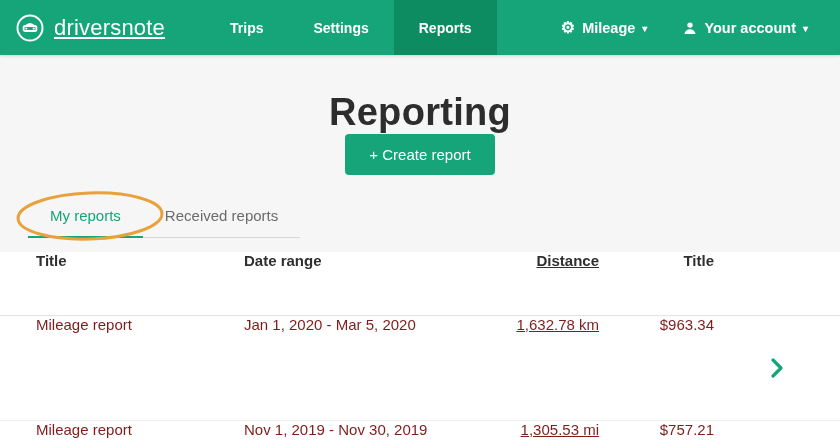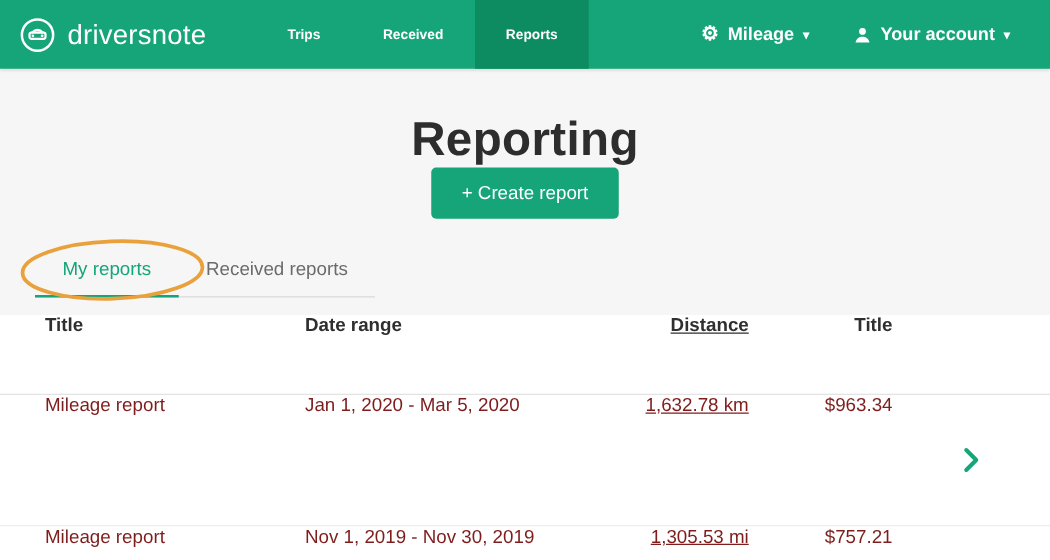--- a/index.html
+++ b/index.html
@@ -19,25 +19,26 @@
   
   .navbar{
     height:55px; background:var(--brand-green);
     display:flex; align-items:center; color:#fff;
     box-shadow:0 1px 3px rgba(0,0,0,.15);
   }
   .brand{
     display:flex; align-items:center; gap:9px;
     margin-left:15px; font-size:22px; font-weight:500; letter-spacing:.2px;
     cursor:pointer;
+    text-decoration:underline;
   }
   .nav-items{ display:flex; height:100%; margin-left:40px; }
   .nav-item{
     display:flex; align-items:center; padding:0 25px;
-    font-size:11px; font-weight:600; cursor:pointer;
+    font-size:14px; font-weight:600; cursor:pointer;
   }
   .nav-item.active{ background:var(--nav-active); }
   .nav-right{ display:flex; align-items:center; height:100%; margin-left:auto; margin-right:14px; }
   .nav-drop{
     display:flex; align-items:center; gap:7px; padding:0 18px; height:100%;
     font-size:14.5px; font-weight:600; cursor:pointer;
   }
   .gear{ font-size:16px; line-height:1; }
   .caret{ font-size:10px; line-height:1; padding-top:2px; }
 
@@ -105,21 +106,21 @@
       </svg>
     </span>
     <span>driversnote</span>
   </div>
 
   <div class="nav-items">
     <div class="nav-item">
       <span>Trips</span>
     </div>
     <div class="nav-item">
-      <span>Received</span>
+      <span>Settings</span>
     </div>
     <div class="nav-item active">
       <span>Reports</span>
     </div>
   </div>
 
   <div class="nav-right">
     <div class="nav-drop">
       <span class="gear">⚙</span>
       <span>Mileage</span>

